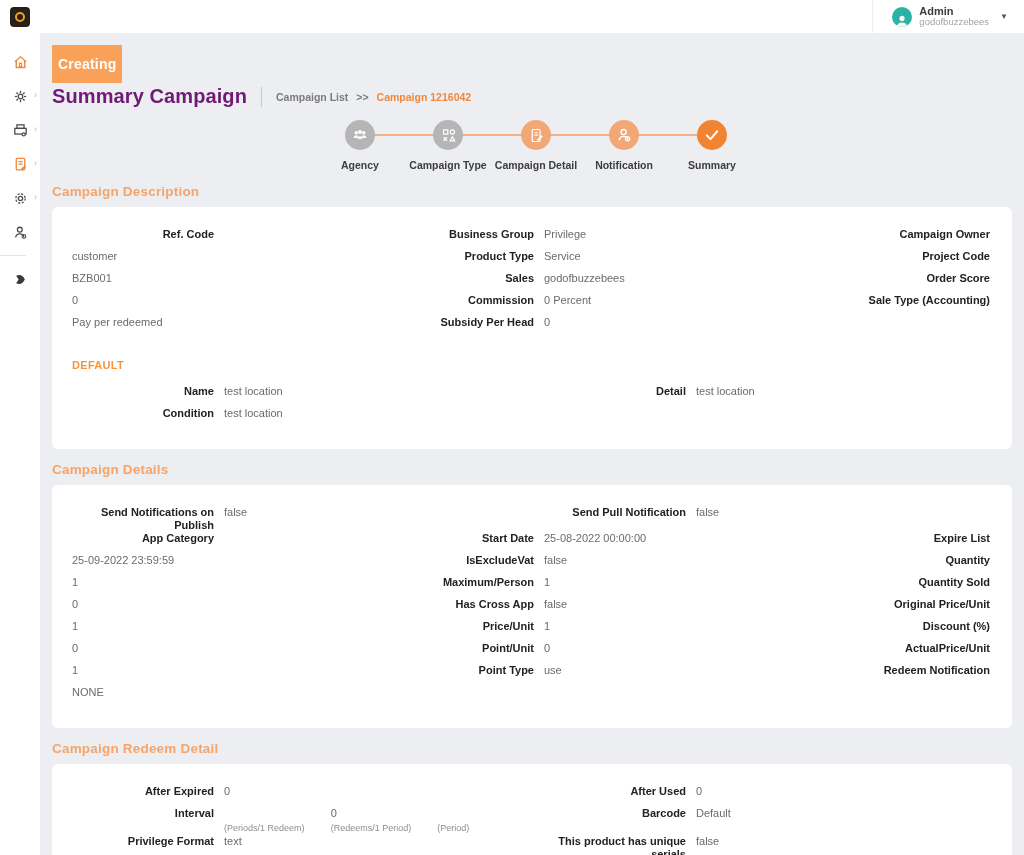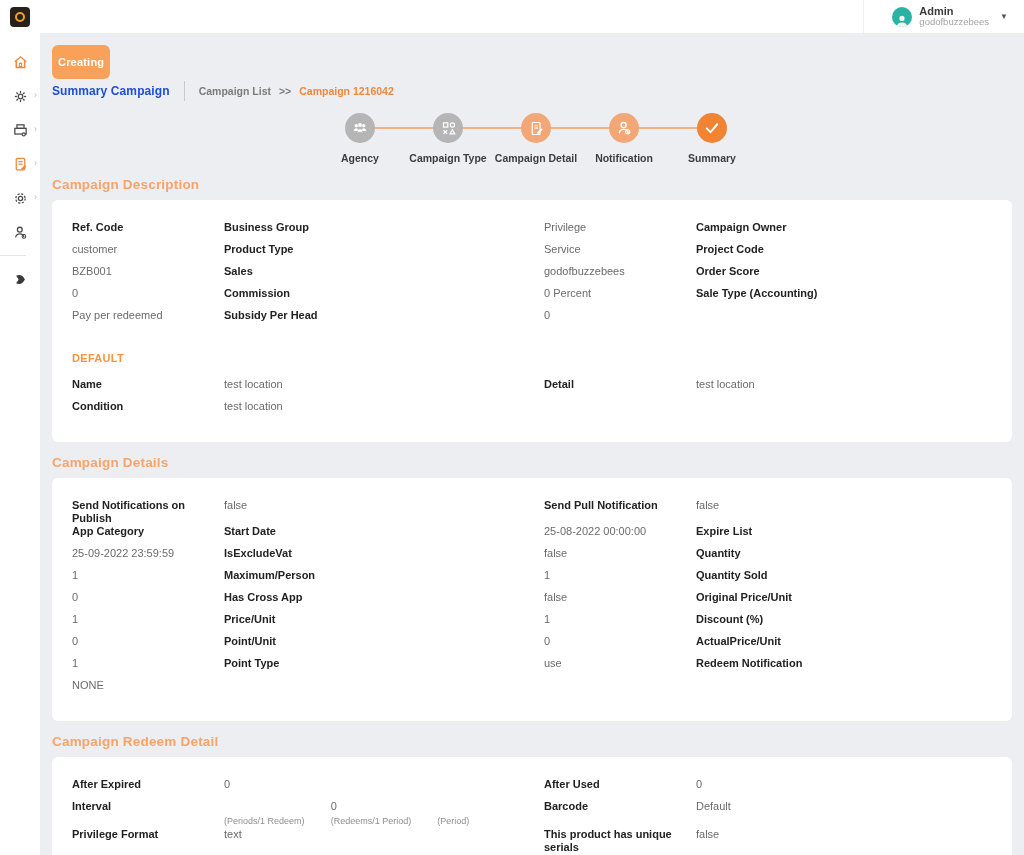--- a/index.html
+++ b/index.html
@@ -2,21 +2,21 @@
 <html><head>
 <meta charset="utf-8">
 <style>
   * { margin:0; padding:0; box-sizing:border-box; }
   html,body { width:1024px; height:855px; overflow:hidden;
     font-family:"Liberation Sans", sans-serif; background:#edeef2; }
 
   
   .topbar { position:fixed; top:0; left:0; right:0; height:33px; background:#fff; z-index:5; }
   .admin-box { position:absolute; right:6px; top:0; height:33px; display:flex; align-items:center;
-    gap:7px; padding:0 10px 0 28px; border-left:1px solid #eceff1; background:#fff; }
+    gap:7px; padding:0 10px 0 19px; border-left:1px solid #eceff1; background:#fff; }
   .avatar { width:20px; height:20px; border-radius:50%; background:#29b3a4; display:flex;
     align-items:flex-end; justify-content:center; overflow:hidden; }
   .admin-text { line-height:1.15; }
   .admin-name { font-size:11px; font-weight:bold; color:#3c3c3c; }
   .admin-user { font-size:9.5px; color:#a3a3a3; }
   .caret { font-size:8px; color:#555; margin-left:4px; }
 
   
   .sidebar { position:fixed; top:0; left:0; bottom:0; width:40px; background:#fff; z-index:6;
     display:flex; flex-direction:column; align-items:center; }
@@ -27,24 +27,24 @@
     justify-content:center; cursor:pointer; }
   .side-item svg { display:block; }
   .side-chevron { position:absolute; right:3px; top:50%; transform:translateY(-58%);
     font-size:9px; color:#b5b5b5; }
   .side-divider { width:26px; border-top:1px solid #e4e4e4; margin:6px 0; }
 
   
   .content { position:absolute; left:40px; top:33px; width:984px; height:822px;
     background:#edeef2; padding:12px 12px 0 12px; }
 
-  .badge { display:inline-block; background:#f9a158; color:#fff; font-size:11px; font-weight:bold;
-    padding:11px 6px; border-radius:6px; letter-spacing:.2px; }
+  .badge { display:inline-block; background:#f9a158; color:#fff; font-size:14px; font-weight:bold;
+    padding:11px 6px; border-radius:0; letter-spacing:.2px; }
   .title-row { display:flex; align-items:center; margin-top:2px; }
-  .page-title { font-size:12px; font-weight:bold; color:#1d4ed8; letter-spacing:.1px; }
+  .page-title { font-size:20px; font-weight:bold; color:#701a75; letter-spacing:.1px; }
   .title-sep { width:1px; height:20px; background:#c9c9c9; margin:0 14px; }
   .crumb-parent { font-size:10.5px; font-weight:bold; color:#7b7b7b; cursor:pointer; }
   .crumb-sep { font-size:10.5px; font-weight:bold; color:#7b7b7b; margin:0 8px; }
   .crumb-current { font-size:10.5px; font-weight:bold; color:#f0873c; cursor:pointer; }
 
   
   .stepper { position:relative; width:440px; margin:12px auto 4px auto; left:4px; }
   .stepper-line { position:absolute; top:14px; left:44px; right:44px; height:2px; background:#f3b185; }
   .steps { display:flex; position:relative;justify-content:center; }
   .step { width:88px; display:flex; flex-direction:column; align-items:center; cursor:pointer; }
@@ -52,21 +52,21 @@
     justify-content:center; z-index:1; }
   .step-pending .step-circle { background:#b5b5b5; }
   .step-done .step-circle { background:#f2a876; }
   .step-current .step-circle { background:#f08433; }
   .step-label { margin-top:9px; font-size:10.5px; font-weight:bold; color:#3d3d3d; white-space:nowrap; }
 
   
   .section-title { color:#f6a469; font-size:13.5px; font-weight:bold; margin:13px 0 8px 0; letter-spacing:.2px; }
   .card { background:#fff; border-radius:6px; padding:21px 12px 20px 20px; }
   .fields-grid { display:grid; grid-template-columns:152px 320px 152px 1fr; grid-auto-rows:minmax(22px,auto); }
-  .f-label { font-size:11px; font-weight:bold; color:#222; line-height:13px; padding-right:10px; }
+  .f-label { font-size:11px; font-weight:bold; color:#222; line-height:13px; padding-right:10px;text-align:right; }
   .f-value { font-size:11px; color:#6b6b6b; line-height:13px; }
   .subheader { color:#f6953f; font-size:11px; font-weight:bold; margin:21px 0 14px 0; letter-spacing:.3px; }
   .interval-cols { display:flex; }
   .interval-col { width:113px; }
   .interval-val { font-size:11px; color:#6b6b6b; line-height:13px; min-height:13px; }
   .interval-cap { font-size:9px; color:#8f8f8f; margin-top:2px; }
 </style>
 </head>
 <body>
 

